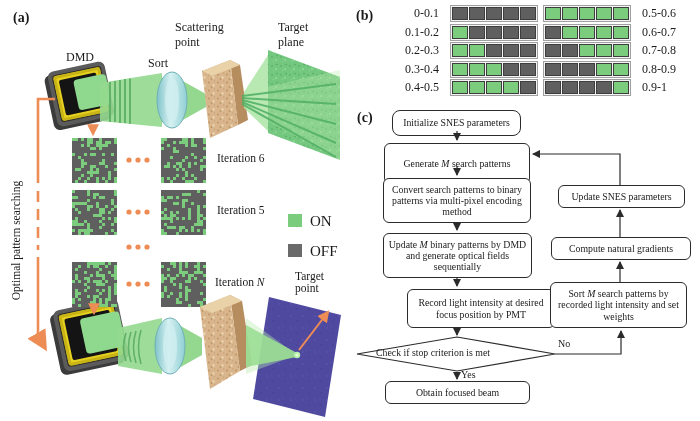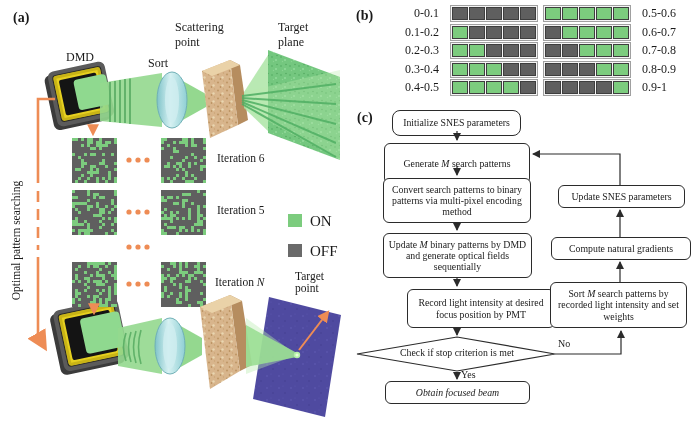--- a/index.html
+++ b/index.html
@@ -788,24 +788,24 @@
   </div>
   <div class="cbox" style="left:383px;top:178px;width:148px;height:45px;">
     <span><span>Convert search patterns to binary patterns via multi-pixel encoding method</span><i></i><span></span></span>
   </div>
   <div class="cbox" style="left:383px;top:233px;width:149px;height:45px;">
     <span><span>Update </span><i>M</i><span> binary patterns by DMD and generate optical fields sequentially</span></span>
   </div>
   <div class="cbox" style="left:383px;top:289px;width:148px;height:39px;margin-left:24px;">
     <span><span>Record light intensity at desired focus position by PMT</span><i></i><span></span></span>
   </div>
-  <div class="txt" style="left:376px;top:347px;width:162px;text-align:center;font-size:9.8px;">
+  <div class="txt" style="left:376px;top:347px;width:162px;font-size:9.8px;">
     <span>Check if stop criterion is met</span>
   </div>
-  <div class="cbox" style="left:385px;top:381px;width:145px;height:23px;font-style:italic;">
+  <div class="cbox" style="left:385px;top:381px;width:145px;height:23px;">
     <span><span>Obtain focused beam</span><i></i><span></span></span>
   </div>
   <div class="cbox" style="left:558px;top:185px;width:127px;height:23px;">
     <span><span>Update SNES parameters</span><i></i><span></span></span>
   </div>
   <div class="cbox" style="left:551px;top:237px;width:140px;height:23px;">
     <span><span>Compute natural gradients</span><i></i><span></span></span>
   </div>
   <div class="cbox" style="left:550px;top:282px;width:137px;height:46px;">
     <span><span>Sort </span><i>M</i><span> search patterns by recorded light intensity and set weights</span></span>

